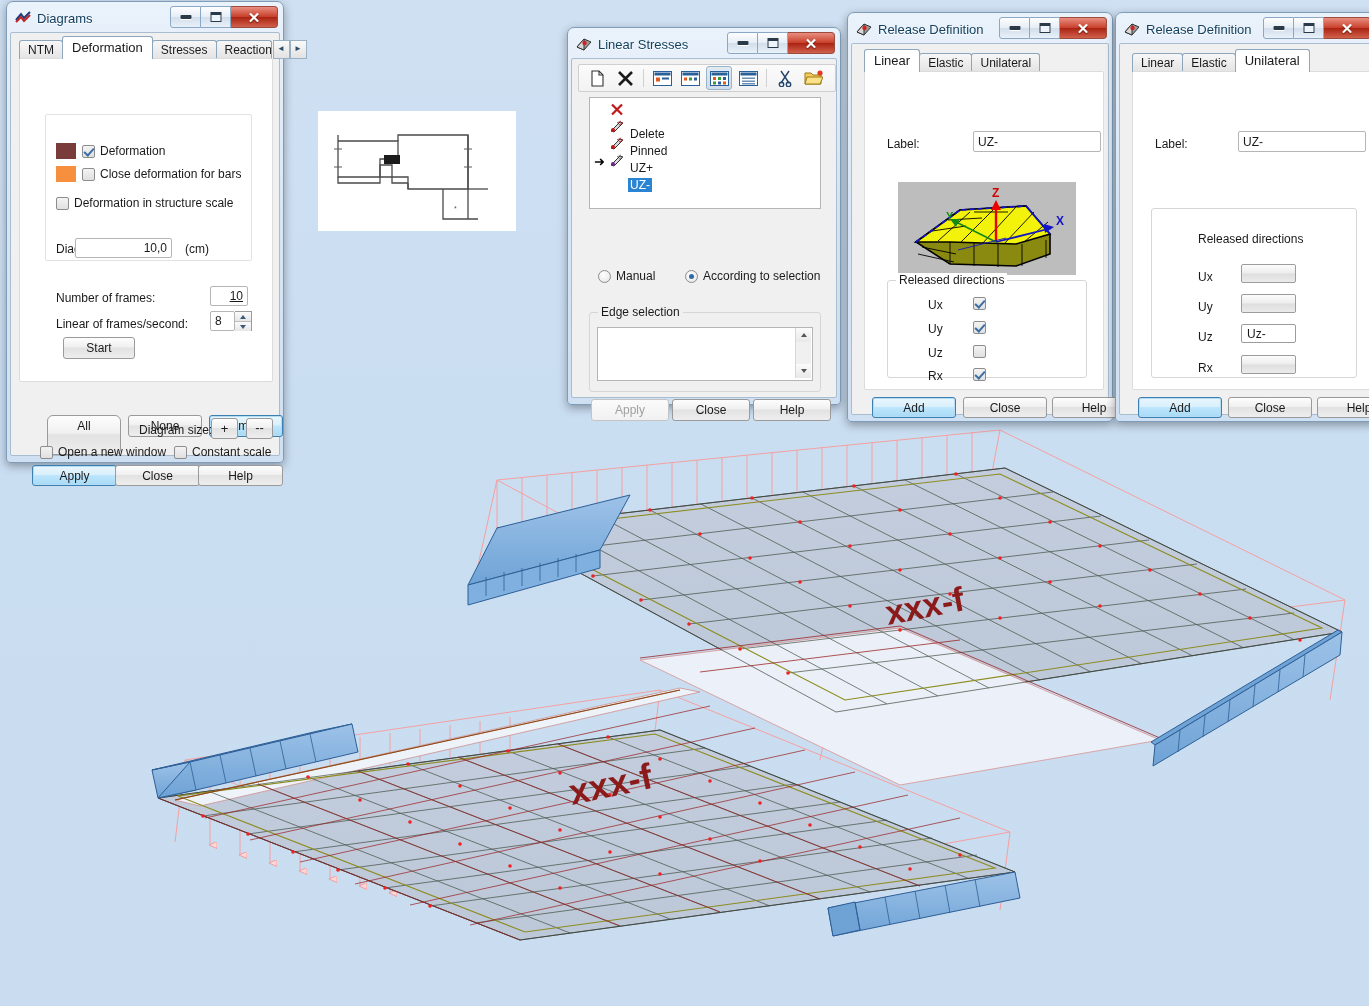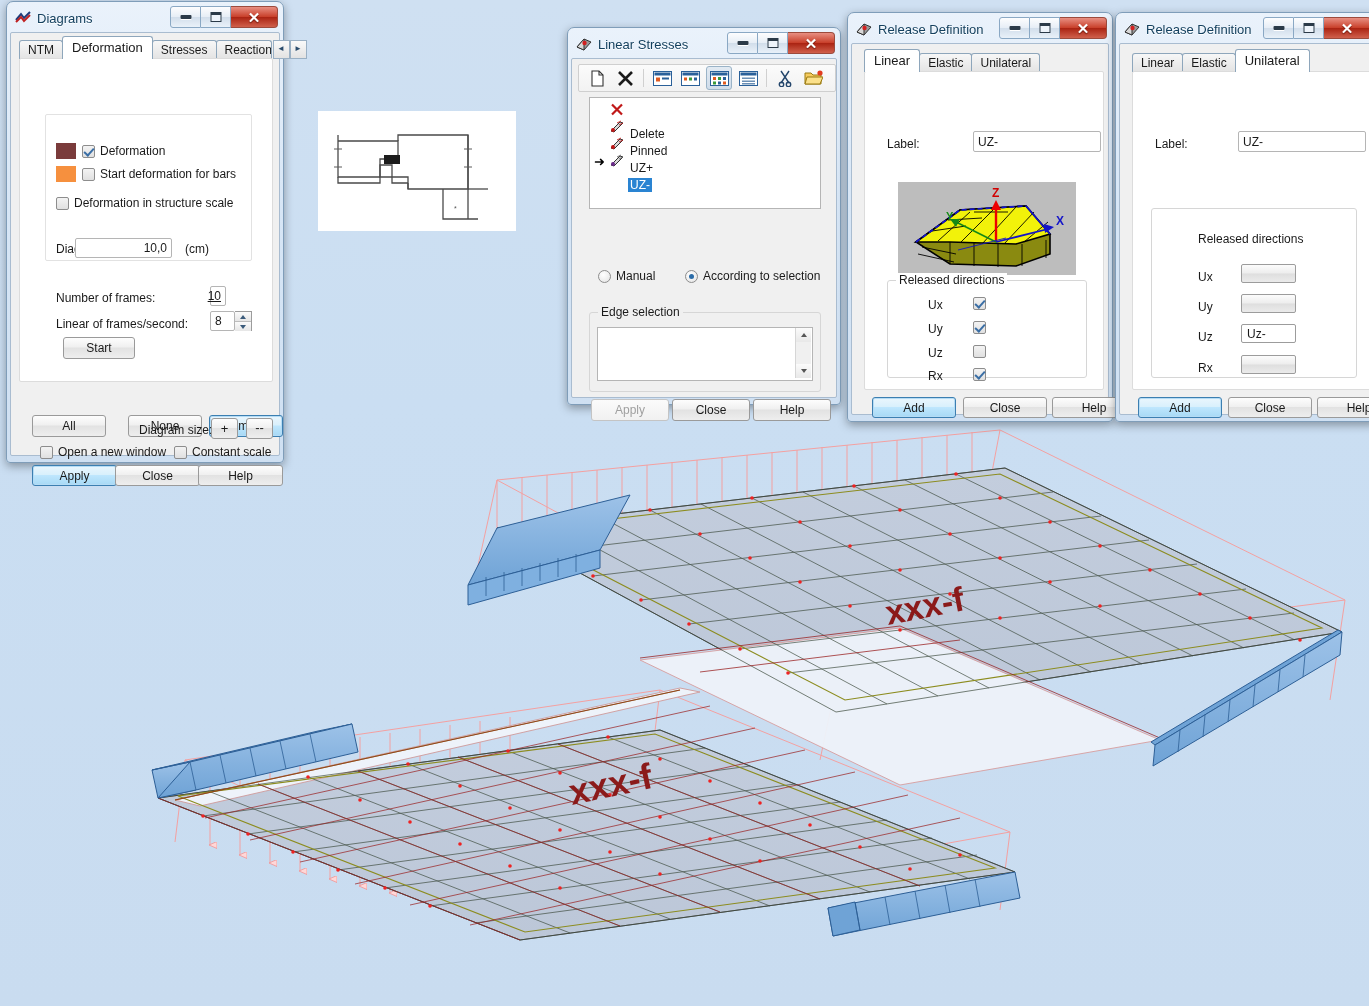--- a/index.html
+++ b/index.html
@@ -459,47 +459,47 @@
       <div class="panel" style="left:25px;top:55px;width:205px;height:145px;background:#fff;border:1px solid #e2e2e2;"></div>
 
       <div style="position:absolute;left:36px;top:84px;display:flex;align-items:center;">
         <span style="width:20px;height:16px;background:#7a3b3b;display:inline-block;margin-right:6px;"></span>
         <span class="ck on"></span>
         <span style="margin-left:5px;">Deformation</span>
       </div>
       <div style="position:absolute;left:36px;top:107px;display:flex;align-items:center;">
         <span style="width:20px;height:16px;background:#f6903e;display:inline-block;margin-right:6px;"></span>
         <span class="ck"></span>
-        <span style="margin-left:5px;">Start deformation for bars</span>
+        <span style="margin-left:5px;">Close deformation for bars</span>
       </div>
 
       <div style="position:absolute;left:36px;top:137px;display:flex;align-items:center;">
         <span class="ck"></span>
         <span style="margin-left:5px;">Deformation in structure scale</span>
       </div>
 
       <div class="lbl" style="left:36px;top:162px;margin-top:21px;">Diagram scale for  1</div>
       <div class="inp r" style="left:55px;top:179px;width:97px;height:20px;">10,0</div>
       <div class="lbl" style="left:165px;top:183px;">(cm)</div>
 
       <div class="lbl" style="left:36px;top:232px;">Number of frames:</div>
-      <div class="inp r" style="left:190px;top:227px;width:16px;height:20px;text-decoration:underline;">10</div>
+      <div class="inp r" style="left:190px;top:227px;width:38px;height:20px;text-decoration:underline;">10</div>
       <div class="lbl" style="left:36px;top:258px;">Linear of frames/second:</div>
       <div class="inp" style="left:190px;top:252px;width:25px;height:20px;">8</div>
       <div class="spin" style="left:215px;top:252px;height:20px;">
         <div class="up">
             <i></i>
           </div>
         <div class="dn">
             <i></i>
           </div>
       </div>
       <div class="btn" style="left:43px;top:278px;width:72px;height:22px;line-height:21px;">Start</div>
 
-      <div class="btn" style="left:12px;top:356px;width:74px;height:22px;line-height:21px;">All</div>
+      <div class="btn" style="left:27px;top:356px;width:74px;height:40px;line-height:21px;border-radius:6px;">All</div>
       <div class="btn" style="left:108px;top:356px;width:74px;height:22px;line-height:21px;">None</div>
       <div class="btn def" style="left:189px;top:356px;width:74px;height:22px;line-height:21px;">Normalize</div>
     </div>
 
     <div class="lbl" style="left:128px;top:390px;">Diagram size:</div>
     <div class="btn" style="left:200px;top:385px;width:27px;height:21px;line-height:19px;font-size:13px;">+</div>
     <div class="btn" style="left:235px;top:385px;width:27px;height:21px;line-height:17px;font-size:13px;">--</div>
 
     <div style="position:absolute;left:29px;top:412px;display:flex;align-items:center;">
       <span class="ck"></span>

